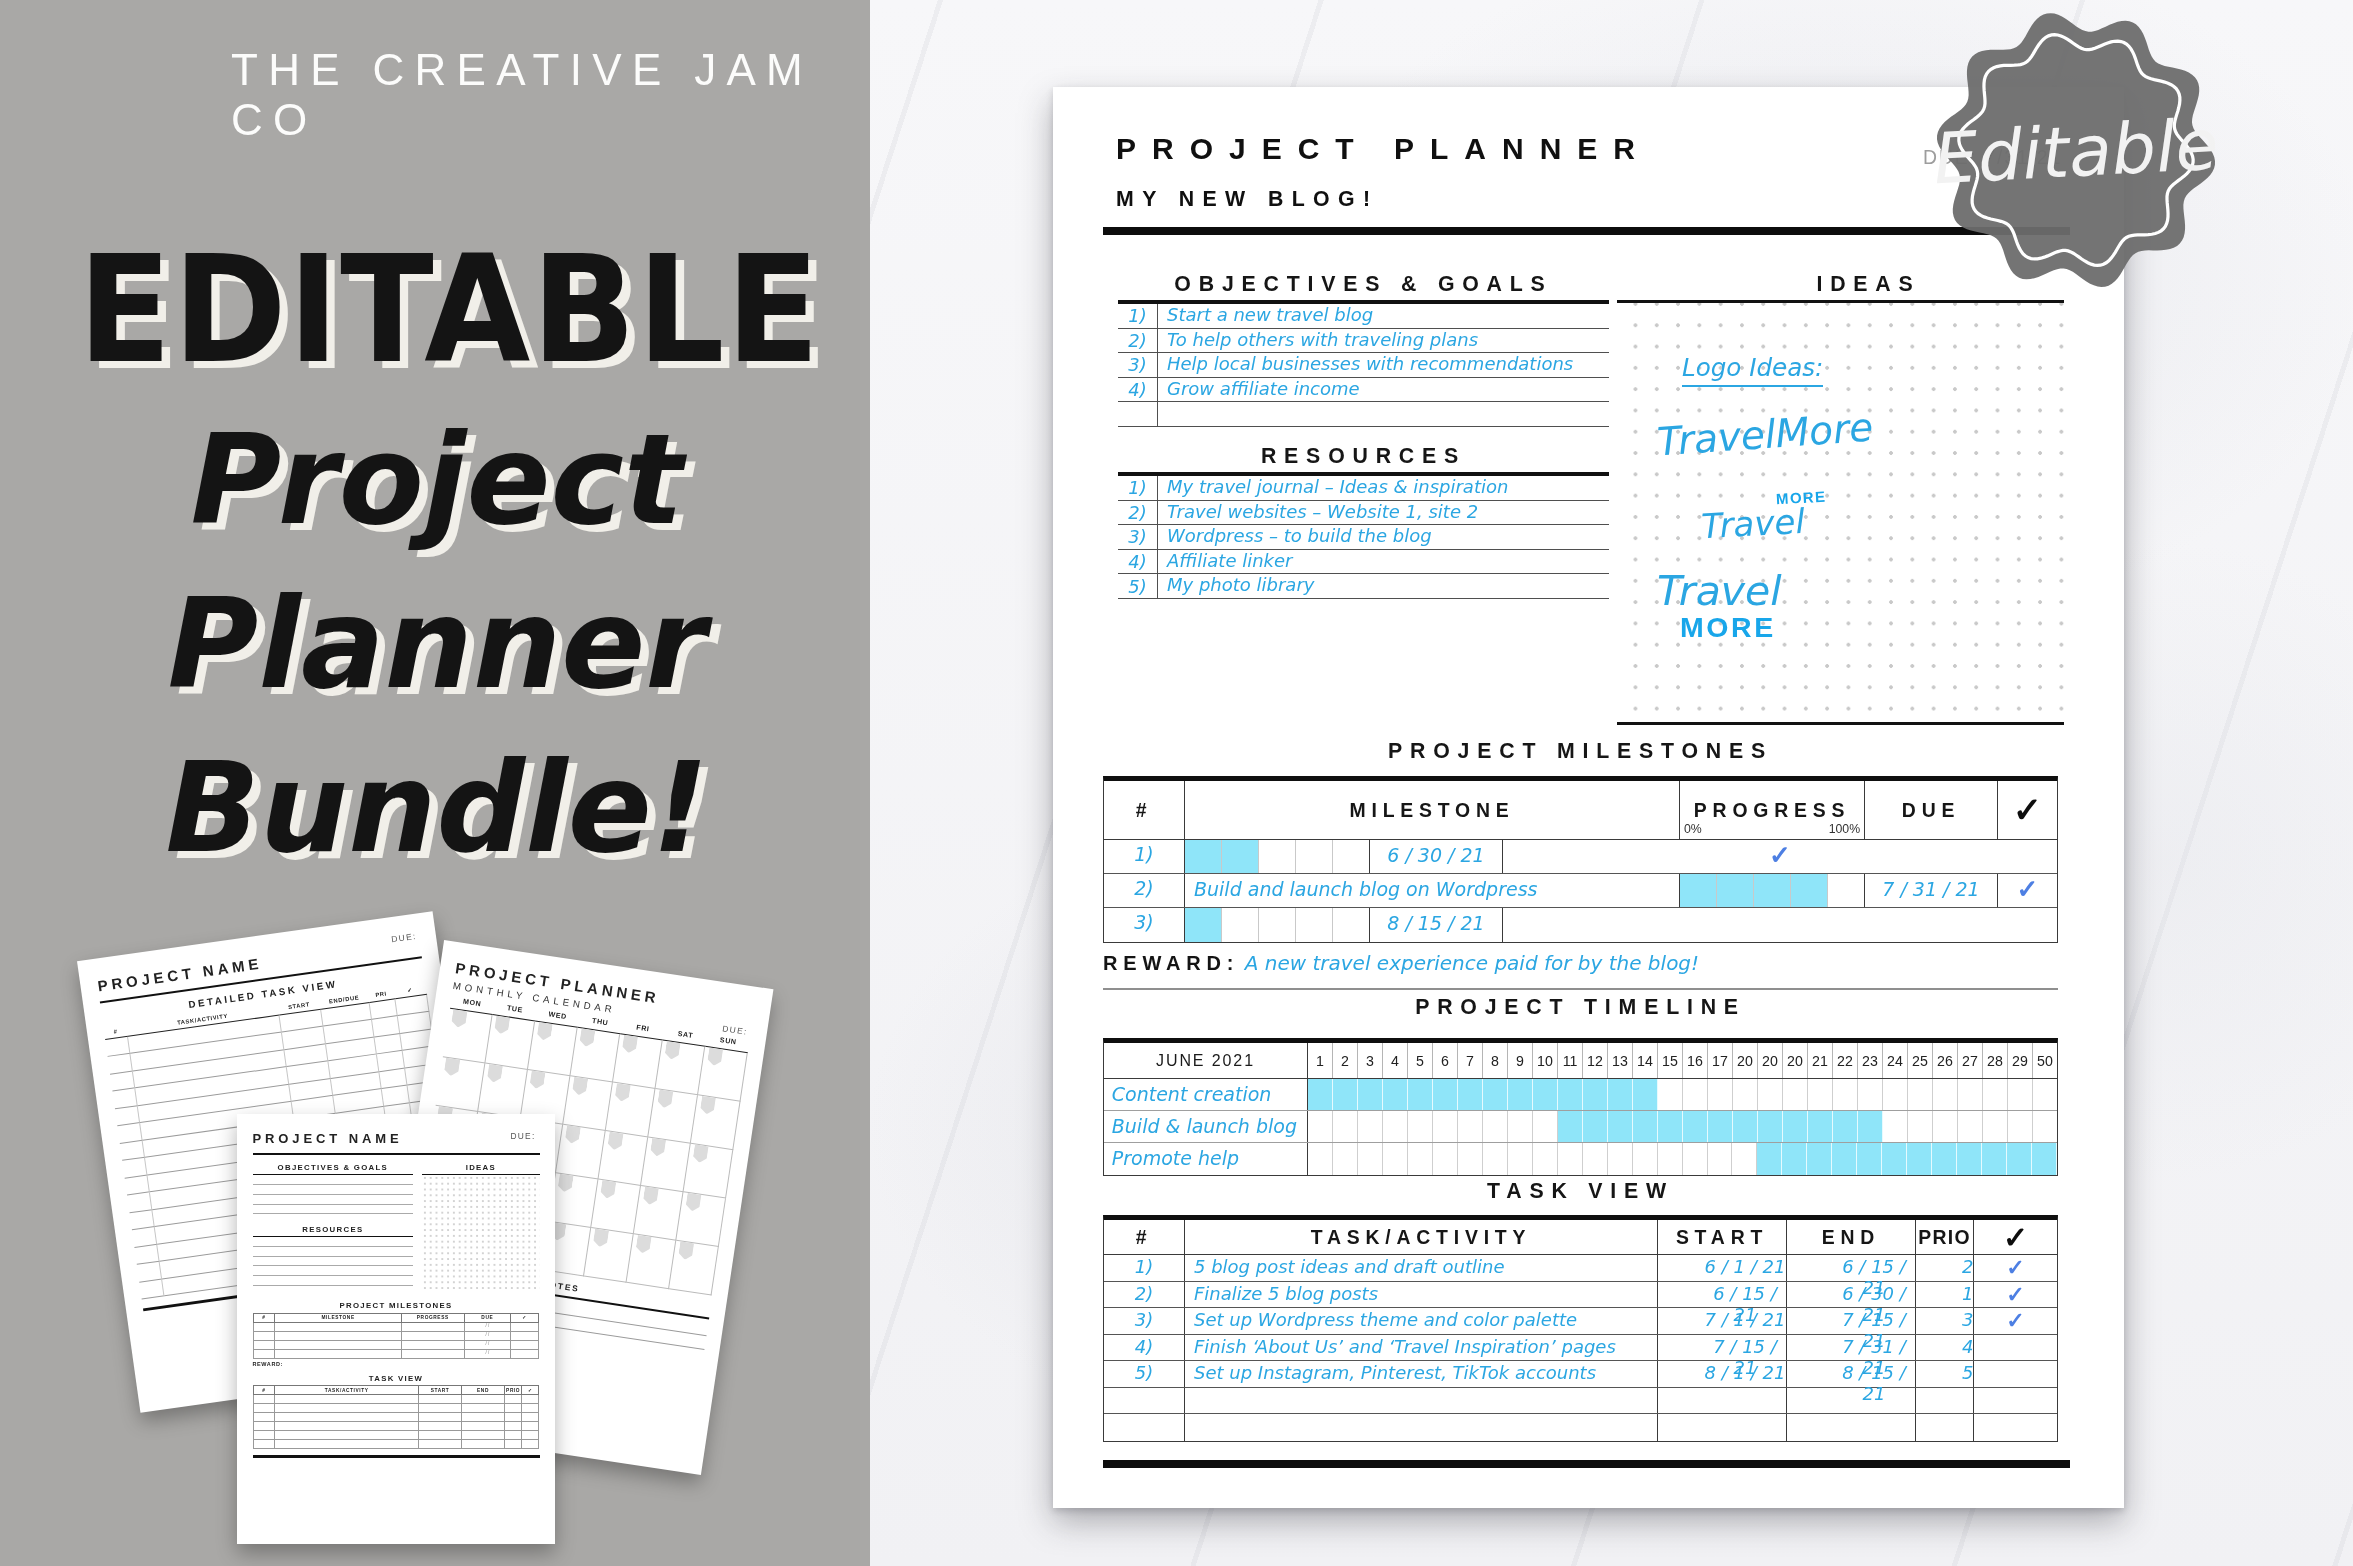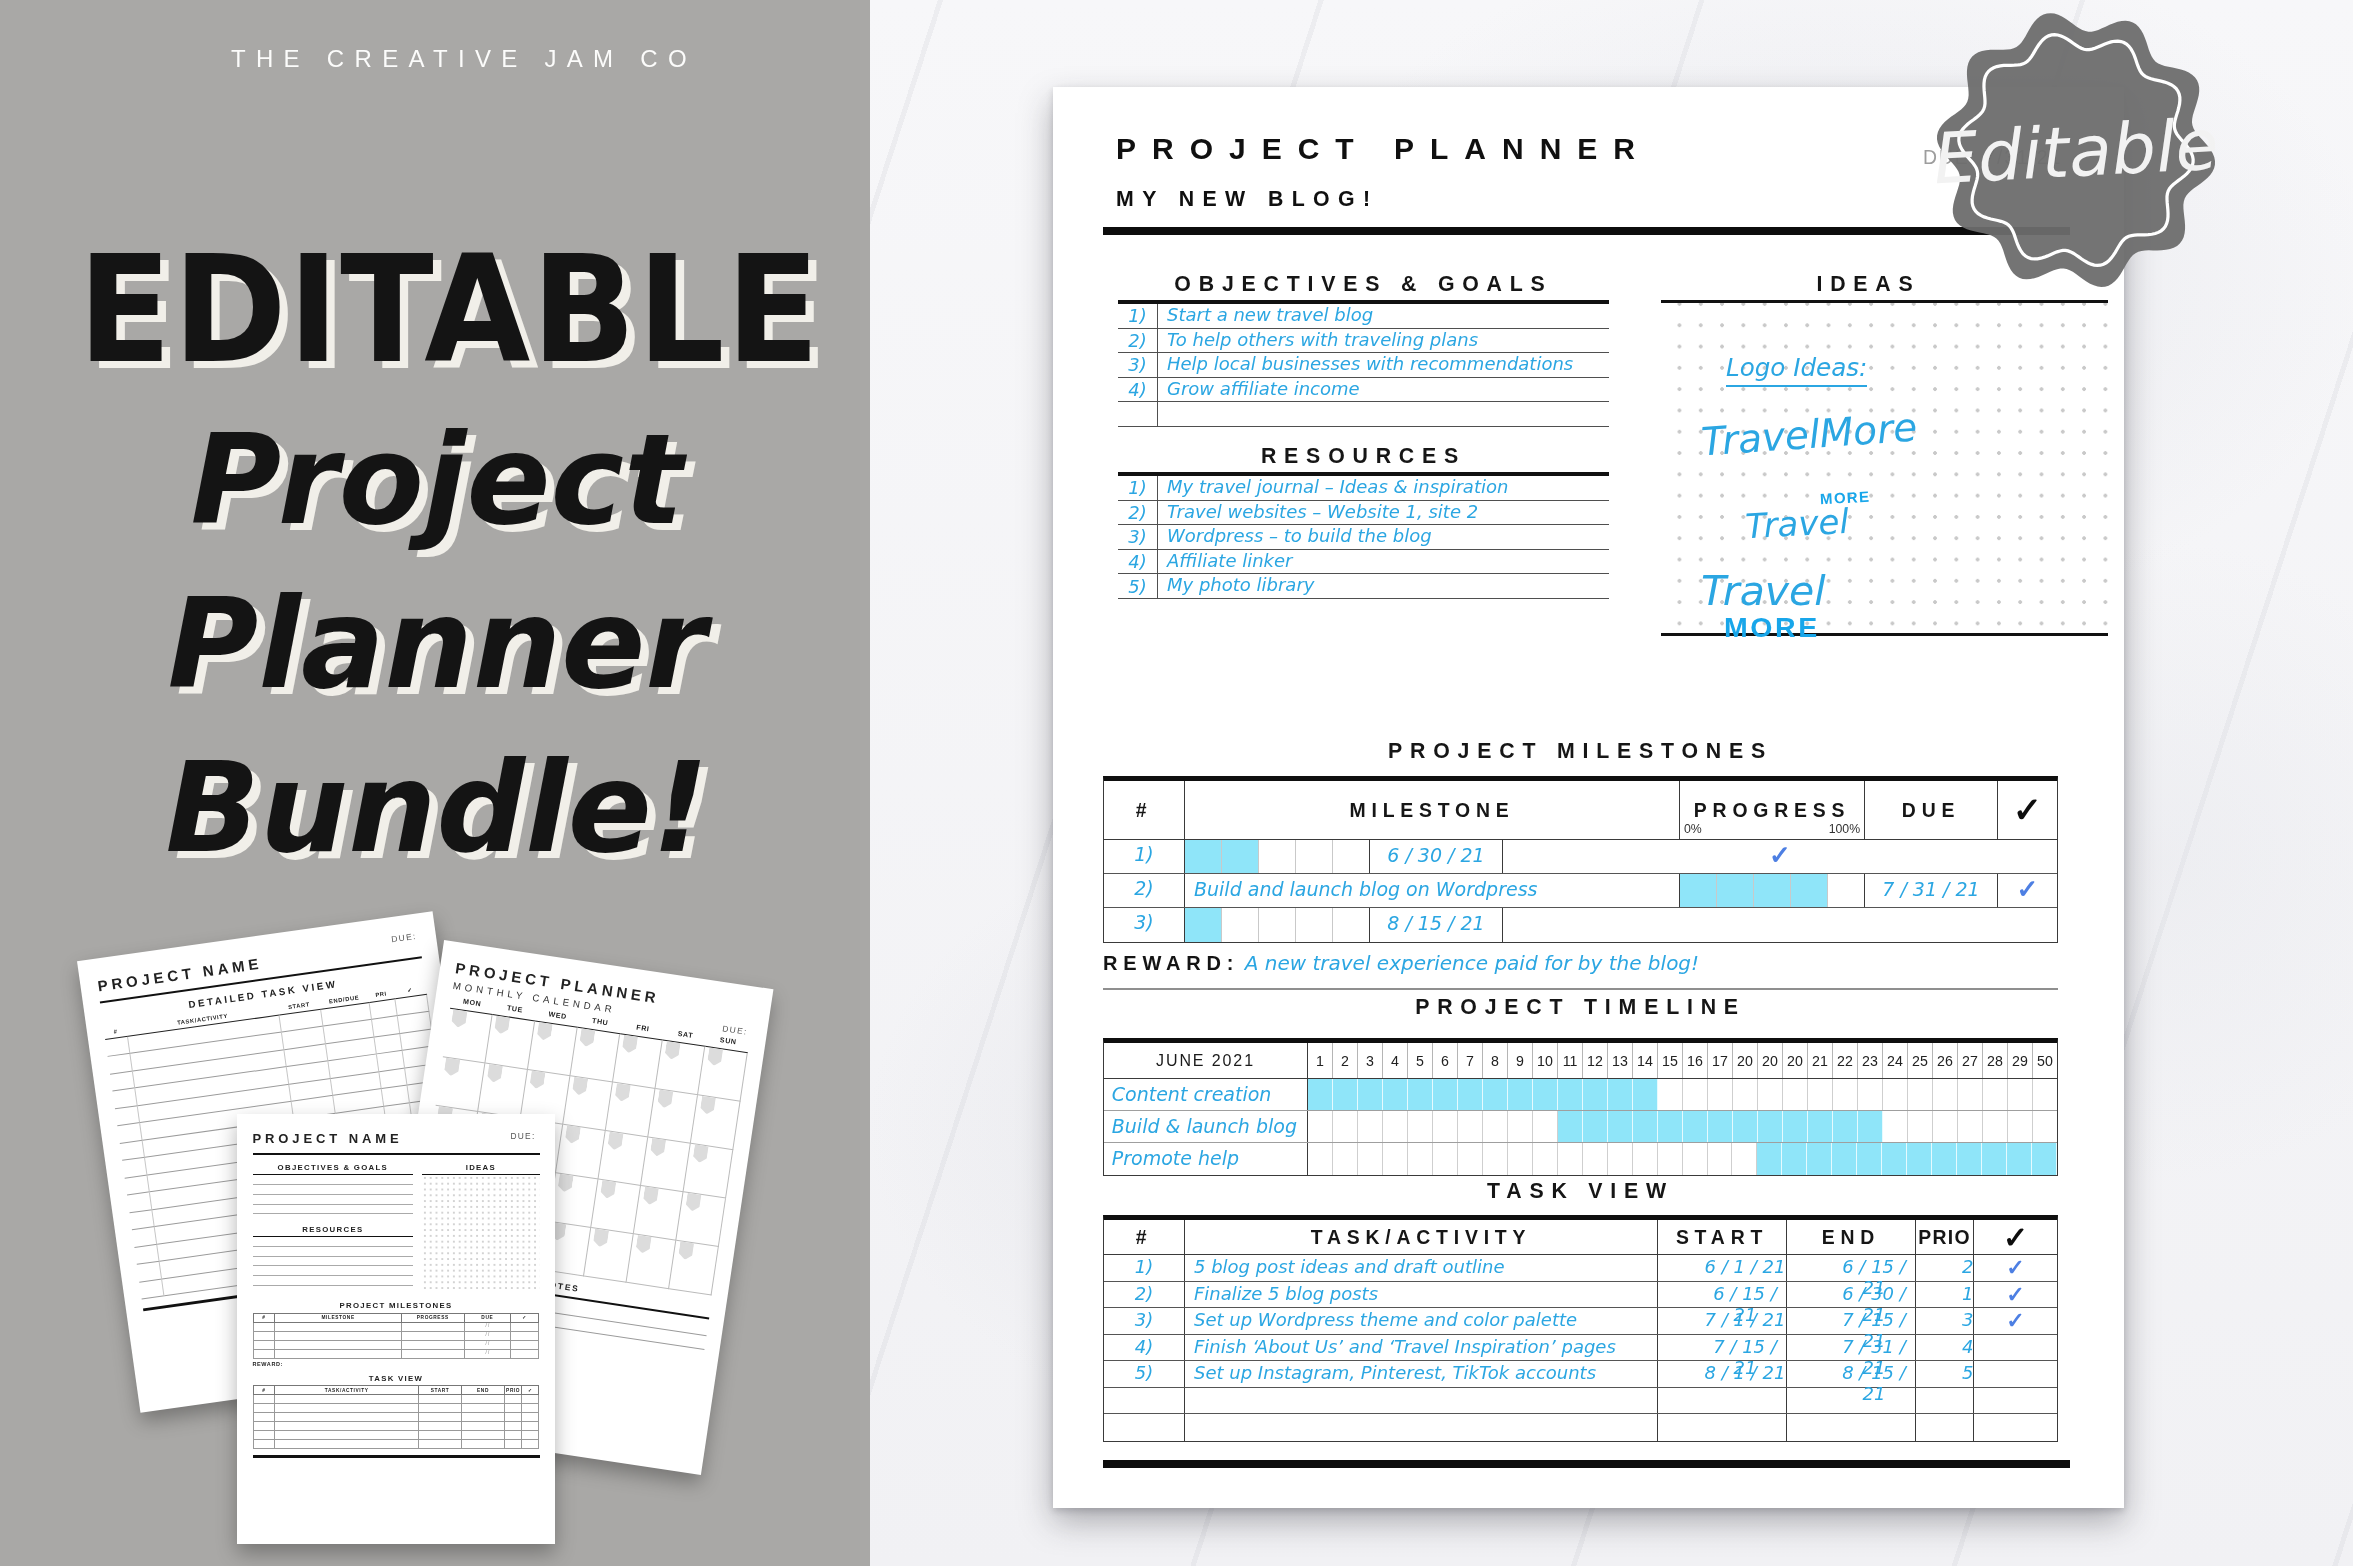--- a/index.html
+++ b/index.html
@@ -11,21 +11,21 @@
       radial-gradient(711px 517px at 55% 72%, rgba(206,208,216,.35), transparent 60%),
       radial-gradient(582px 582px at 92% 55%, rgba(222,224,230,.30), transparent 55%),
       repeating-linear-gradient(108deg, transparent 0 168px, rgba(190,192,200,.18) 168px 173px, transparent 173px 362px),
       linear-gradient(#f7f7f9,#f1f1f4);
     overflow:hidden; position:relative;
   }
   .abs{ position:absolute; }
 
   
   #left-panel{ left:0; top:0; width:870px; height:1566px; background:#a9a8a6; }
-  #brand{ left:231px; top:45px; font-size:24px; letter-spacing:10.3px; color:#fcfcfb; font-weight:400; }
+  #brand{ left:231px; top:45px; font-size:44px; letter-spacing:10.3px; color:#fcfcfb; font-weight:400; }
   #headline{ left:78px; top:241px; width:718px; text-align:center; color:#141414; }
   .hl{ text-shadow:8.4px 7.1px 0 #f1efe9; line-height:1; }
   .hl-caps{ font-family:"DejaVu Sans", sans-serif; font-weight:700; font-size:137px; letter-spacing:1.3px; transform:scaleY(1.08); }
   .hl-script{ font-family:"DejaVu Sans", sans-serif; font-weight:700; font-style:italic; font-size:124px; margin-top:40px; }
 
   
   .mini{ position:absolute; background:#fff; box-shadow:0 9px 19.4px rgba(0,0,0,.30); color:#222; }
   #cardA{ left:107px; top:934px; width:359px; height:456px; transform:rotate(-8deg); padding:19.4px 17px; }
   #cardB{ left:406px; top:962px; width:333px; height:491px; transform:rotate(8.5deg); padding:17px 15.5px; }
   #cardC{ left:237px; top:1114px; width:318px; height:430px; padding:17px 15.5px; }
@@ -72,21 +72,21 @@
   #obj-h{ left:65px; top:185px; width:491px; }
   #res-h{ left:65px; top:357px; width:491px; }
   #ideas-h{ left:592px; top:185px; width:447px; }
 
   .stable{ left:65px; width:491px; border-top:4.5px solid #111; }
   #obj-table{ top:213px; } #res-table{ top:385px; }
   .srow{ display:flex; height:24.6px; border-bottom:1.3px solid #4f4f4f; }
   .srow .num{ width:40px; border-right:1.3px solid #4f4f4f; text-align:center; font-size:18px; padding-top:1.3px; }
   .srow .txt{ flex:1; padding-left:9px; font-size:18px; white-space:nowrap; overflow:hidden; }
 
-  #ideas-panel{ left:608px; top:213px; width:447px; height:336px; border-top:3.9px solid #111; border-bottom:3.9px solid #111;
+  #ideas-panel{ left:564px; top:213px; width:447px; height:425px; border-top:3.9px solid #111; border-bottom:3.9px solid #111;
     background-image:radial-gradient(#c9c9c9 1.6px, transparent 2.1px); background-size:21.3px 21.3px; background-position:7.8px 11.6px; }
   #logo-label{ left:65px; top:50px; font-size:24.6px; border-bottom:2.6px solid #2ba6e2; padding-bottom:2.6px; }
   #logo1{ left:40px; top:109px; font-size:39px; transform:rotate(-4deg); font-weight:500; }
   #logo2{ left:84px; top:188px; transform:rotate(-3deg); }
   #logo2 .more{ font-size:15px; font-weight:800; letter-spacing:1.3px; font-style:normal; font-family:"Liberation Sans",sans-serif; color:#18a6ea; margin-left:76px; }
   #logo2 .script{ font-size:34px; margin-top:-5.2px; }
   #logo3{ left:40px; top:264px; }
   #logo3 .script{ font-size:41px; }
   #logo3 .more{ font-size:28.5px; font-weight:800; letter-spacing:2.6px; font-style:normal; font-family:"Liberation Sans",sans-serif; color:#18a6ea; margin:-3.9px 0 0 23px; }
 

